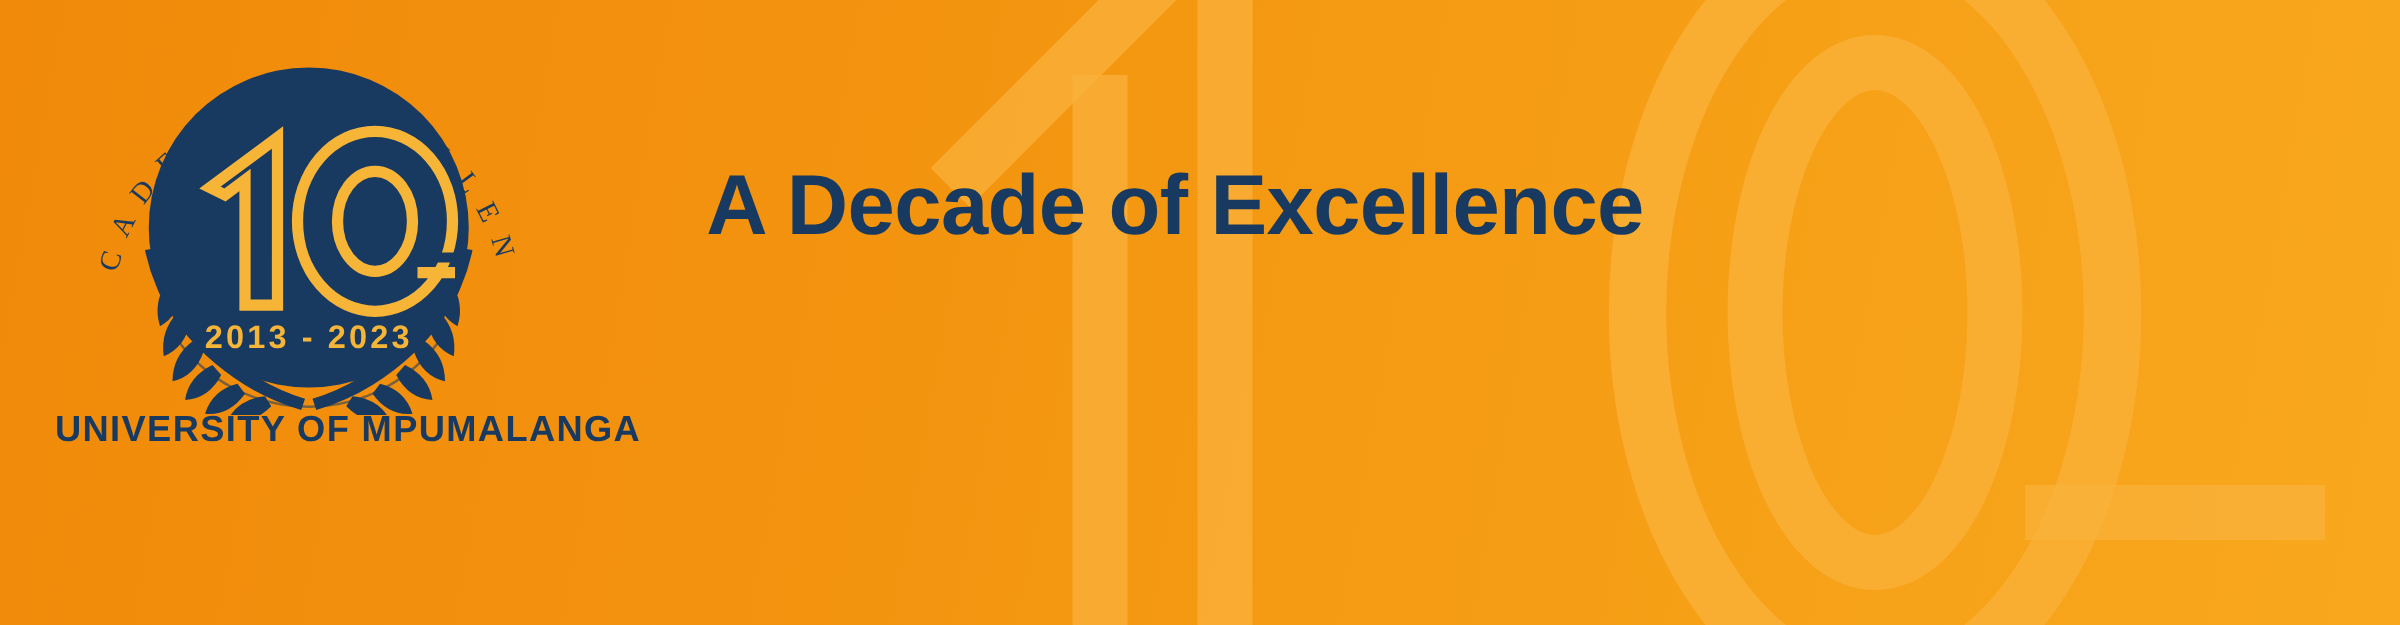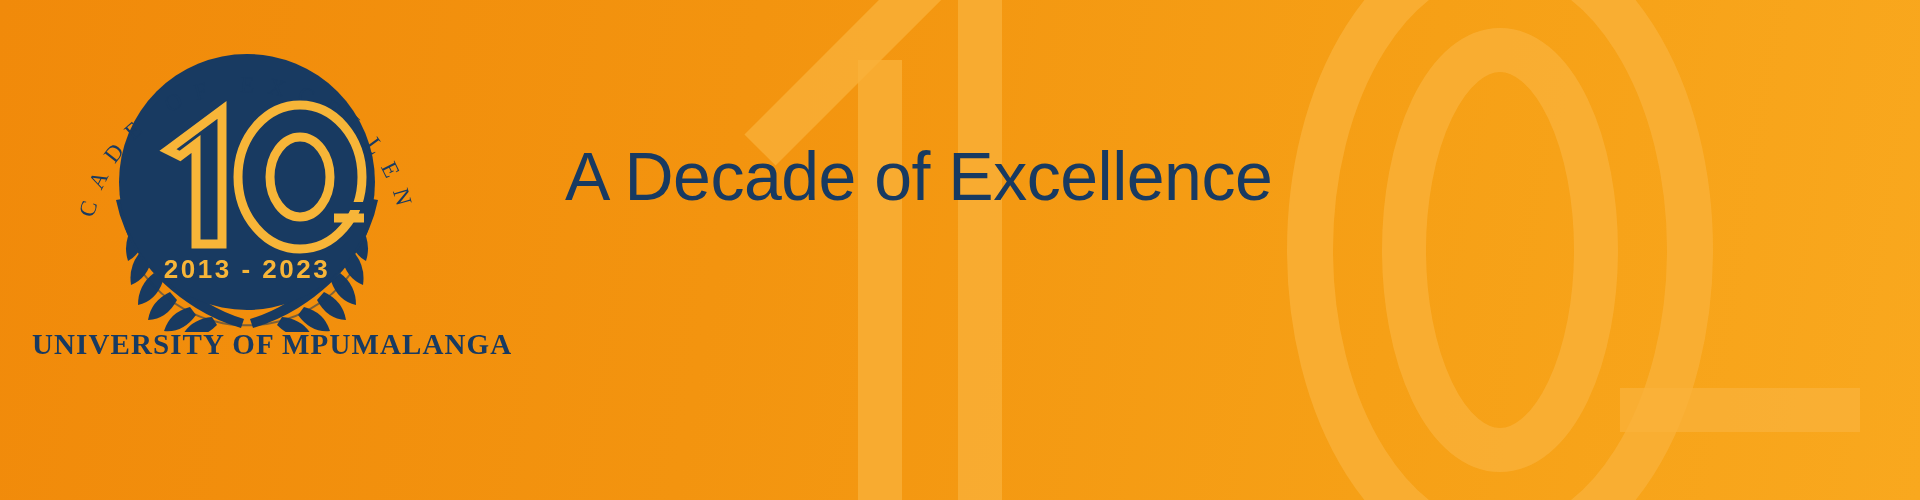--- a/index.html
+++ b/index.html
@@ -18,32 +18,32 @@
     pointer-events:none;
   }
   
   #logo-block{
     position:absolute;left:0;top:0;width:500px;height:500px;
   }
   #logo-mark{
     position:absolute;left:72px;top:22px;width:350px;height:310px;
   }
   #university-name{
-    position:absolute;left:32px;top:328px;width:440px;
+    position:absolute;left:44px;top:328px;width:440px;
     color:#183A61;
-    font-family:Liberation Serif, serif;
+    font-family:Liberation Sans, sans-serif;
     font-size:29px;font-weight:bold;letter-spacing:1.1px;
     white-space:nowrap;
   }
   
   #headline{
-    position:absolute;left:565px;top:122px;width:1260px;
+    position:absolute;left:565px;top:110px;width:1260px;
     color:#183A61;
     font-family:"Liberation Sans",sans-serif;
-    font-weight:normal;
+    font-weight:bold;
     font-size:68px;
     line-height:108px;
     letter-spacing:-0.5px;
     white-space:nowrap;
   }
   #headline .hl-line{display:block;}
 </style>
 </head>
 <body>
 

